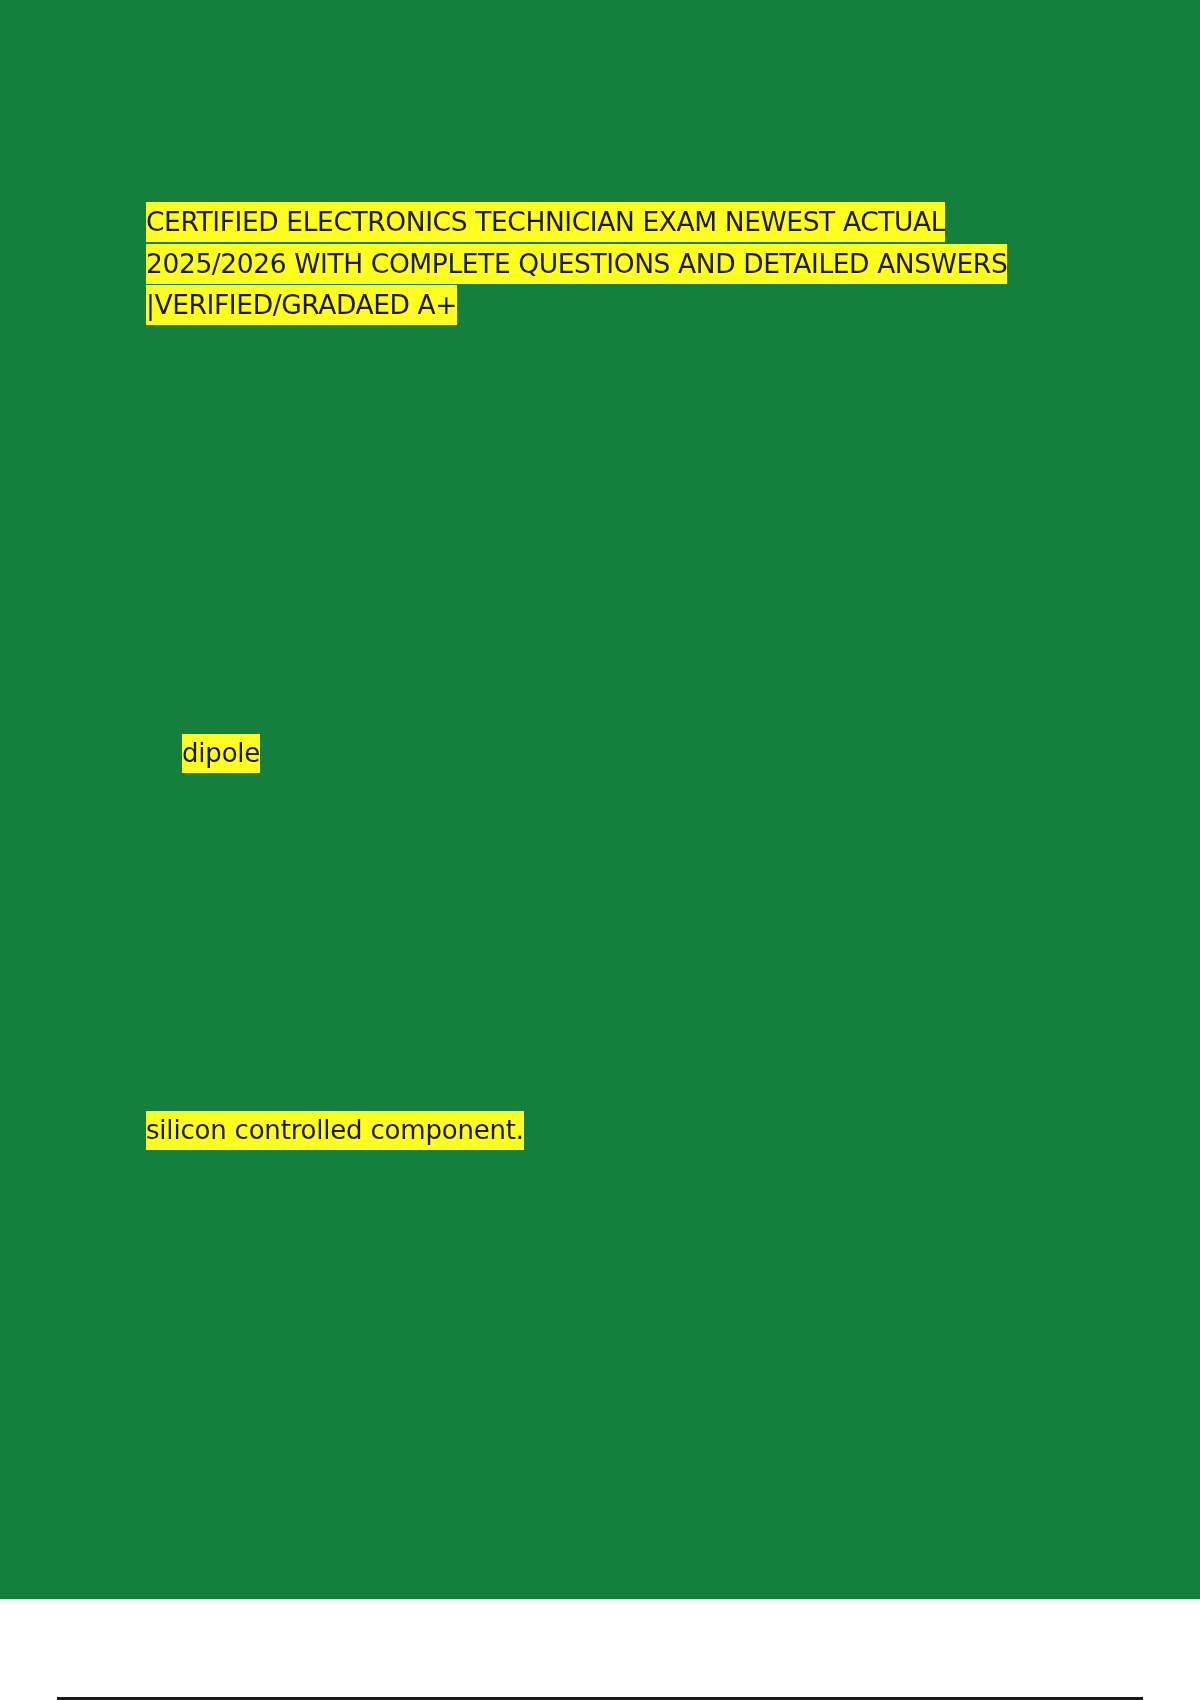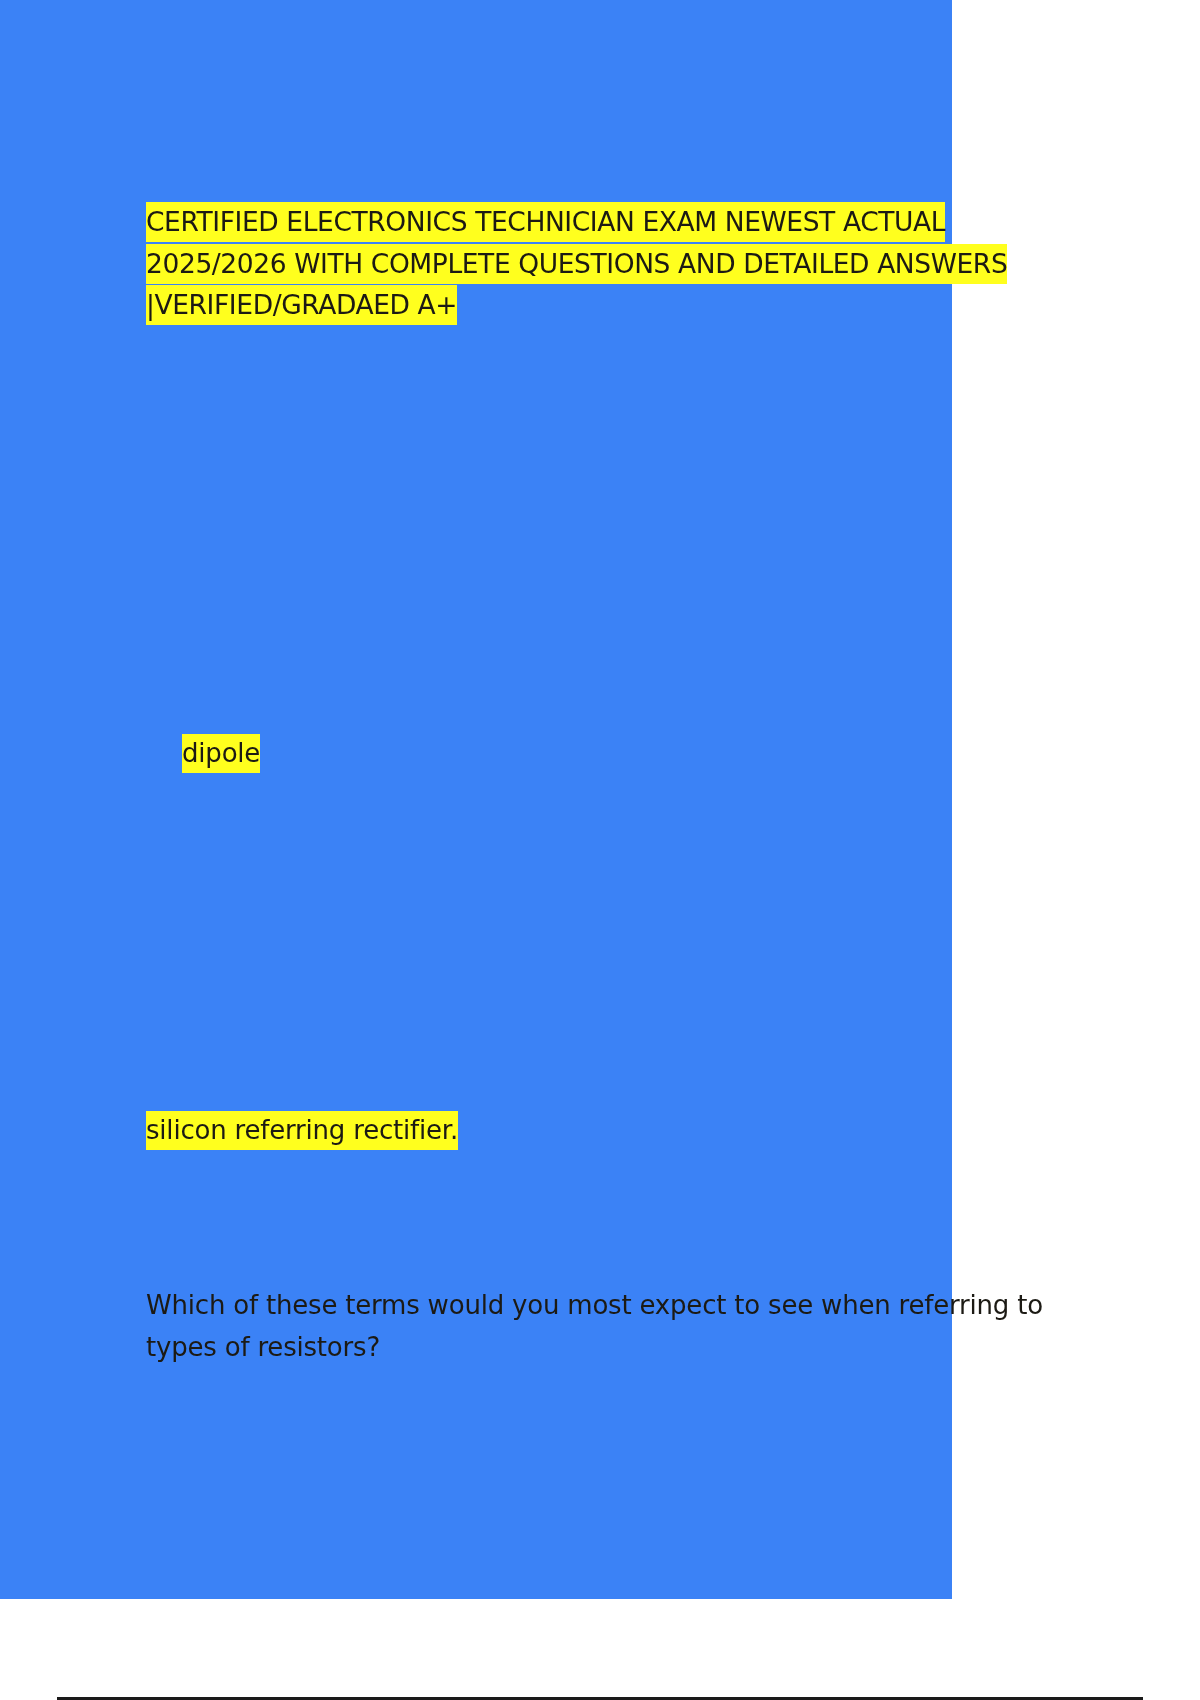--- a/index.html
+++ b/index.html
@@ -12,23 +12,23 @@
       background: #ffffff;
       position: relative;
       overflow: hidden;
       font-family: "DejaVu Sans", "Liberation Sans", sans-serif;
       color: #1c1a14;
     }
     .page {
       position: absolute;
       left: 0;
       top: 0;
-      width: 952px;
+      width: 1200px;
       height: 1599px;
-      background: #3b82f6;
+      background: #15803d;
     }
     .block {
       position: absolute;
       left: 146px;
       width: 960px;
       font-size: 26px;
       line-height: 42px;
       letter-spacing: -0.2px;
     }
     .title {
@@ -67,20 +67,19 @@
     <span class="hl">CERTIFIED ELECTRONICS TECHNICIAN EXAM NEWEST ACTUAL 2025/2026 WITH COMPLETE QUESTIONS AND DETAILED ANSWERS |VERIFIED/GRADAED A+</span>
   </div>
 
 
   <div class="block a1">
     <span class="hl">dipole</span>
   </div>
 
 
   <div class="block a2">
-    <span class="hl">silicon referring rectifier.</span>
+    <span class="hl">silicon controlled component.</span>
   </div>
 
-  <div class="block q3">Which of these terms would you most expect to see when referring to types of resistors?</div>
 
 </div>
 
 <div class="footer-rule"></div>
 
 </body></html>

